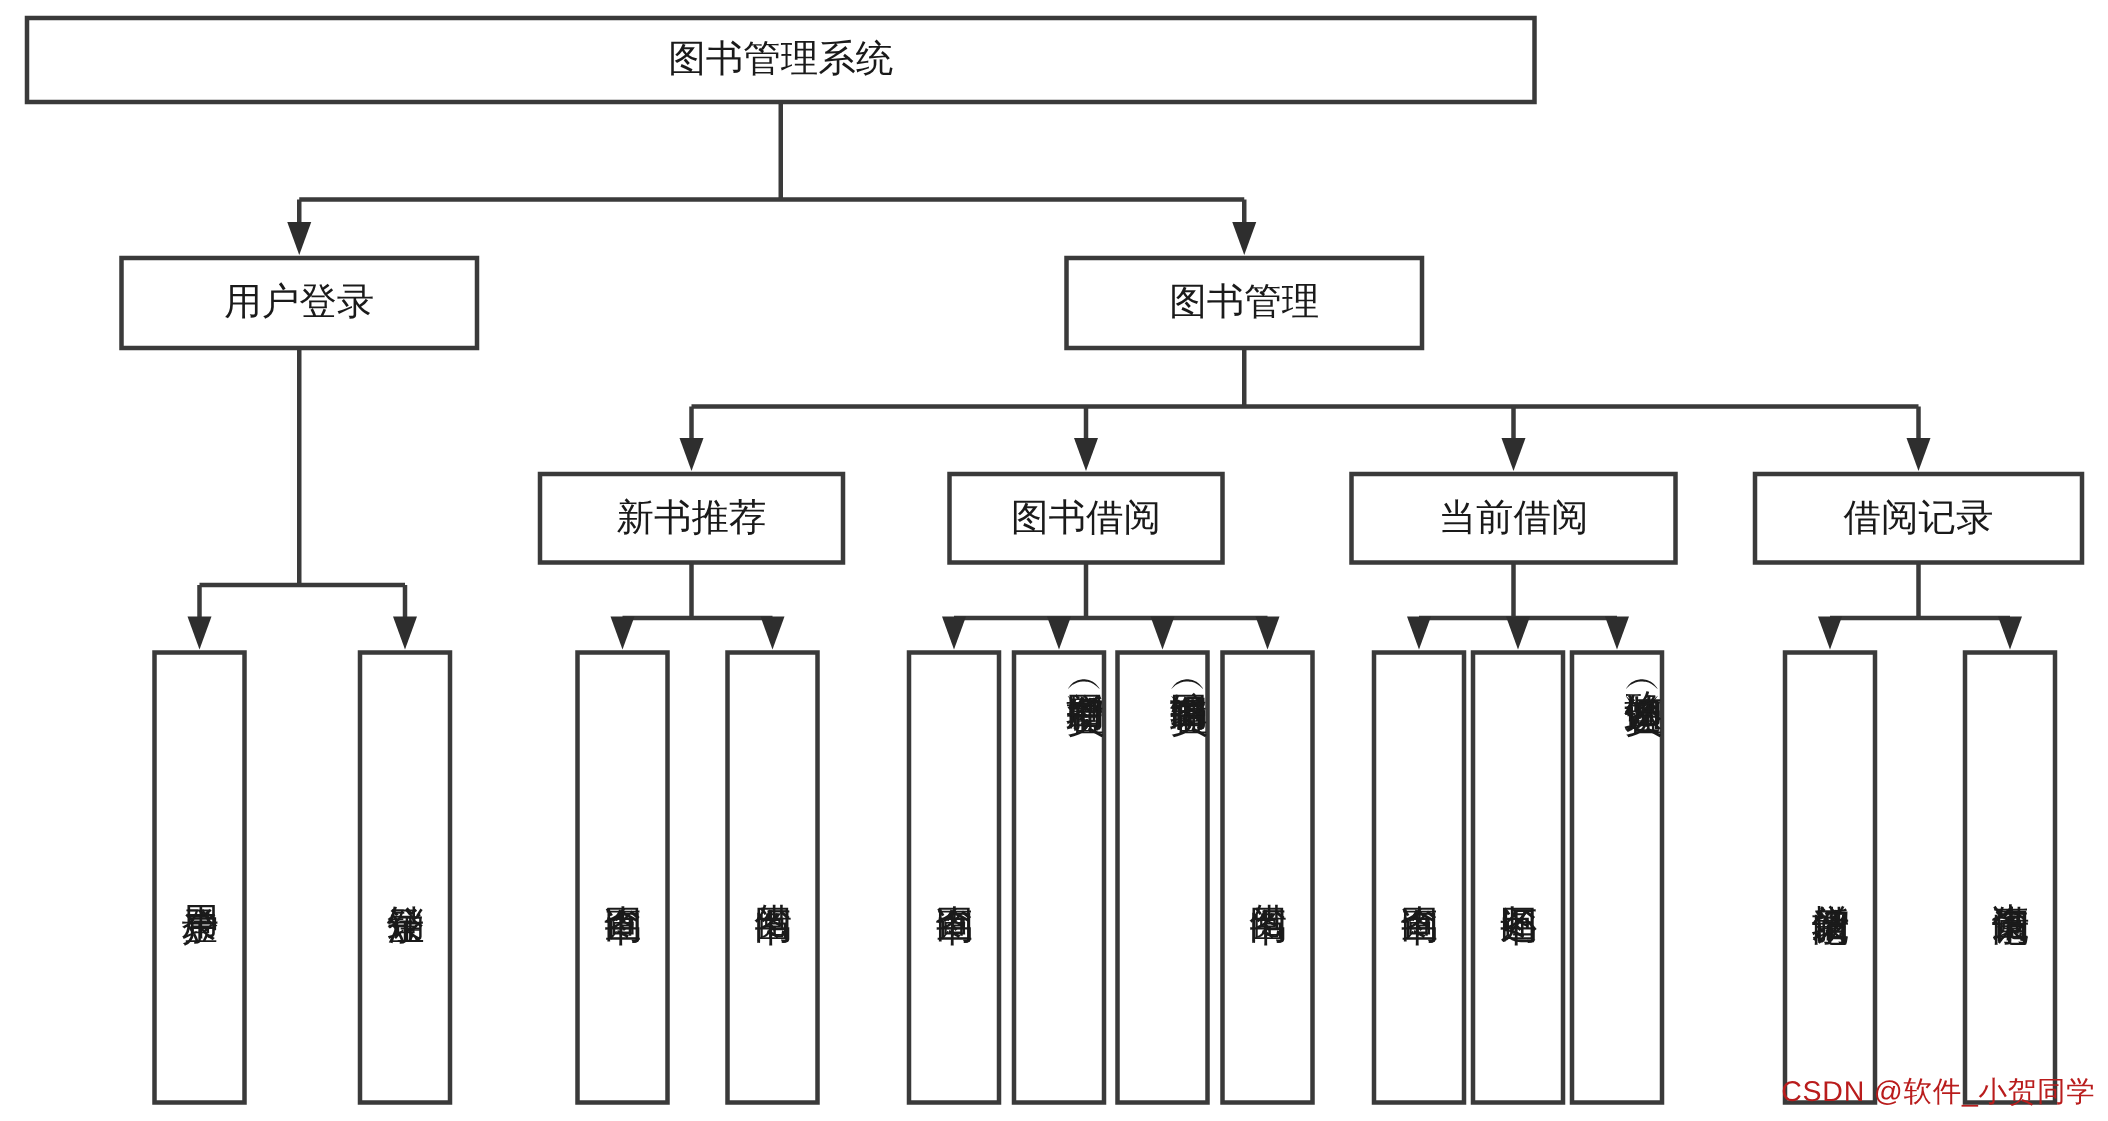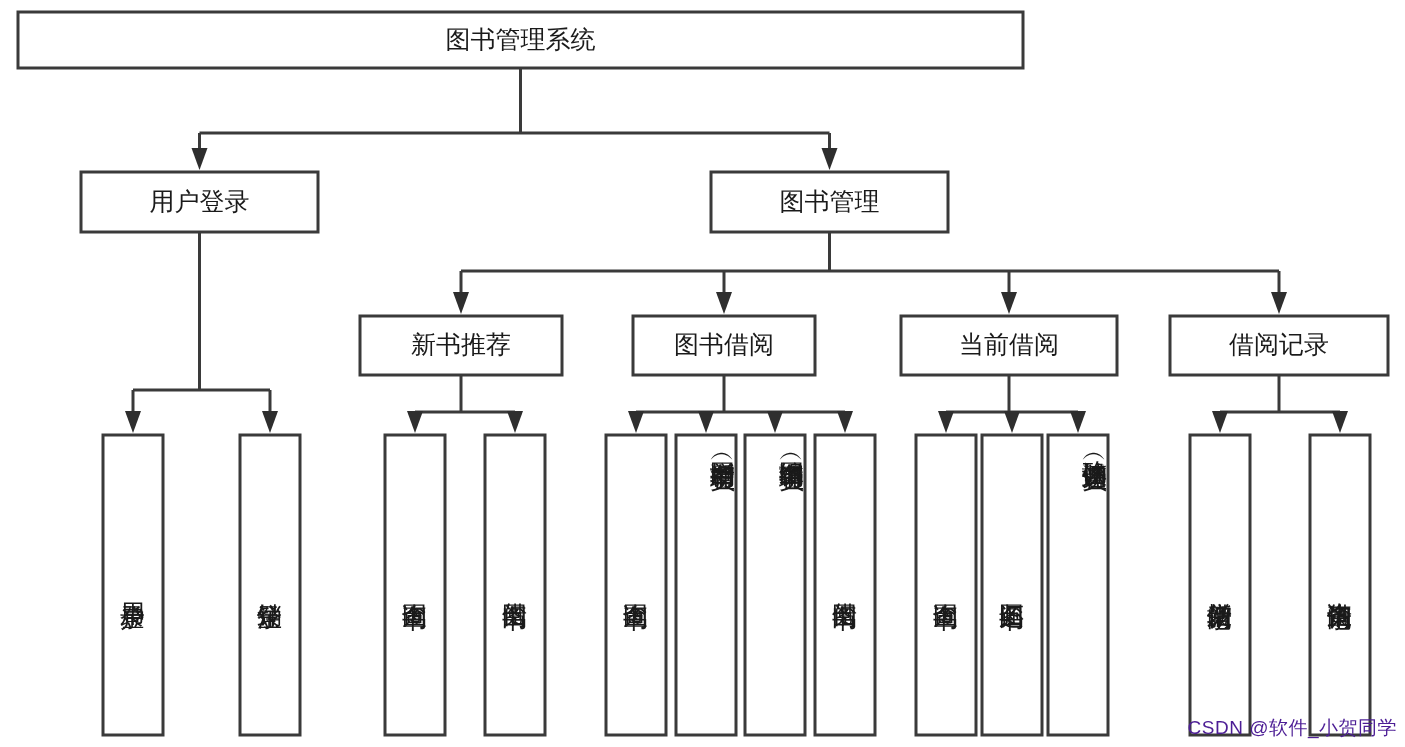--- a/index.html
+++ b/index.html
@@ -66,21 +66,21 @@
     white-space: nowrap;
     text-align: center;
     pointer-events: none;
   }
   .watermark {
     position: absolute;
     right: 8px;
     bottom: 6px;
     font-family: "Liberation Sans", "DejaVu Sans", sans-serif;
     font-size: 19px;
-    color: #4c1d95;
+    color: #b91c1c;
     letter-spacing: 0.5px;
     white-space: nowrap;
   }
 </style>
 </head>
 <body>
 
 <div id="diagram-root">
 
   <svg id="tree-svg" viewBox="0 0 1405 747">

